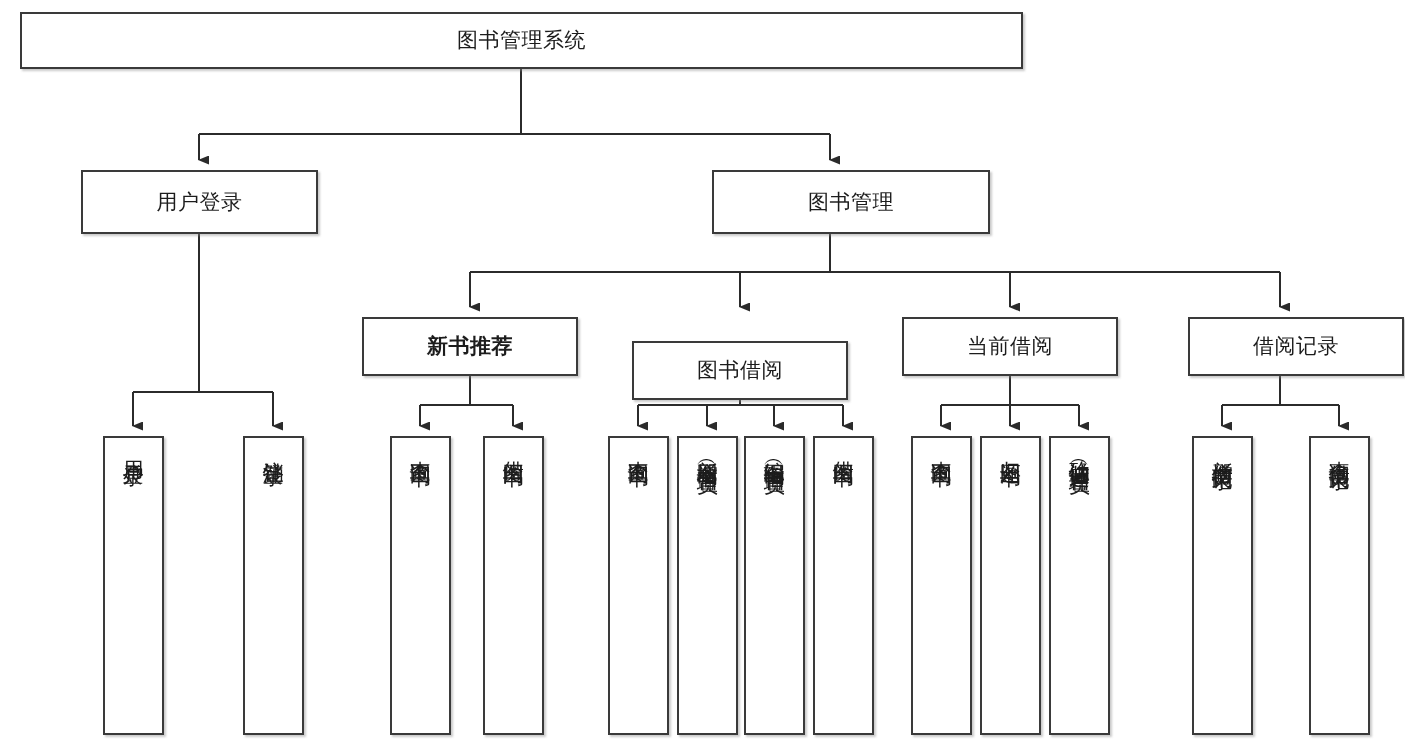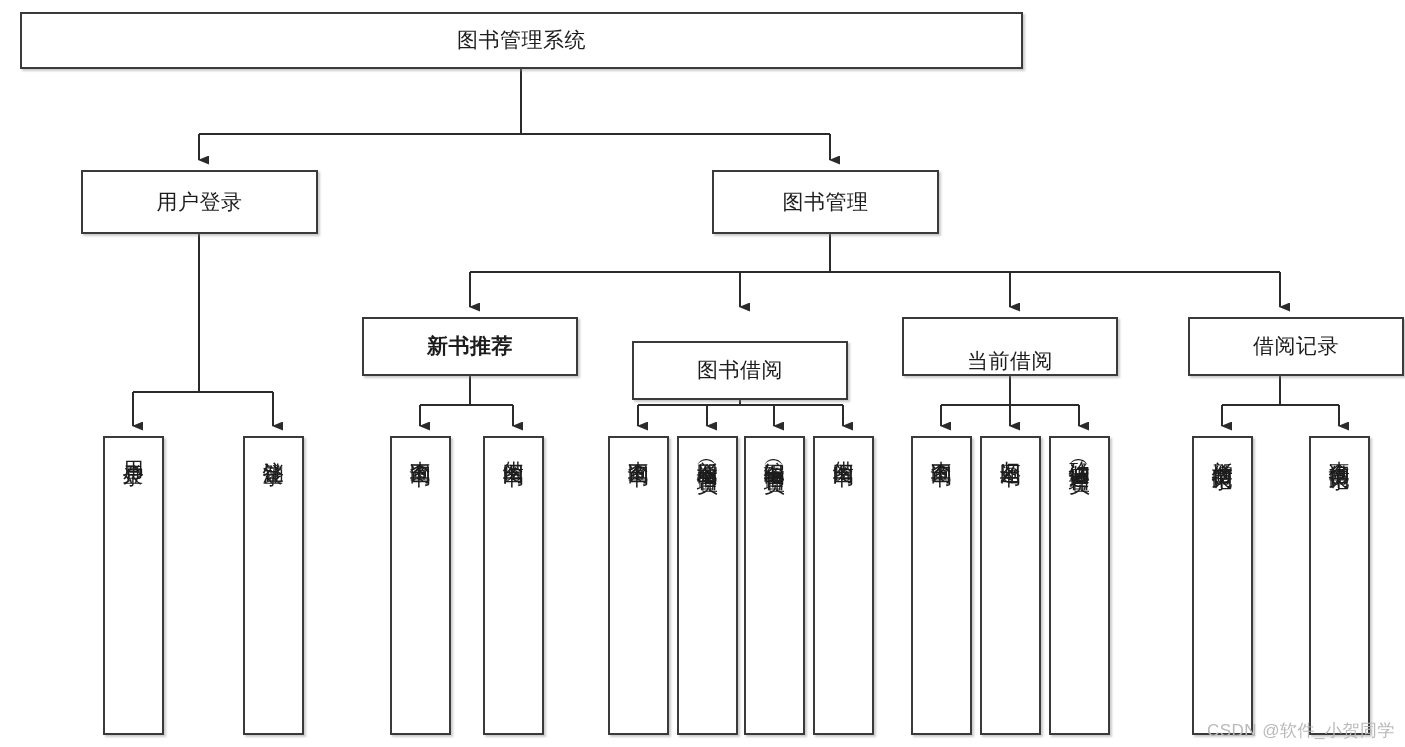--- a/index.html
+++ b/index.html
@@ -127,31 +127,31 @@
     </g>
   </svg>
 
   <div class="node-box" style="left:20px; top:12px; width:1003px; height:57px;">
     <span class="node-label">图书管理系统</span>
   </div>
 
   <div class="node-box" style="left:81px; top:170px; width:237px; height:64px;">
     <span class="node-label">用户登录</span>
   </div>
-  <div class="node-box" style="left:712px; top:170px; width:227px; height:64px;">
+  <div class="node-box" style="left:712px; top:170px; width:278px; height:64px;">
     <span class="node-label">图书管理</span>
   </div>
 
   <div class="node-box" style="left:362px; top:317px; width:216px; height:59px;font-weight:bold;">
     <span class="node-label">新书推荐</span>
   </div>
   <div class="node-box" style="left:632px; top:317px; width:216px; height:59px;margin-top:24px;">
     <span class="node-label">图书借阅</span>
   </div>
-  <div class="node-box" style="left:902px; top:317px; width:216px; height:59px;align-items:flex-end;">
+  <div class="node-box" style="left:902px; top:317px; width:216px; height:59px;">
     <span class="node-label">当前借阅</span>
   </div>
   <div class="node-box" style="left:1172px; top:317px; width:216px; height:59px;margin-left:16px;">
     <span class="node-label">借阅记录</span>
   </div>
 
   <div class="node-box vertical" style="left:103px; top:436px; width:61px; height:299px;">
     <span class="node-label">用户登录</span>
   </div>
   <div class="node-box vertical" style="left:243px; top:436px; width:61px; height:299px;">
@@ -188,15 +188,14 @@
     <span class="node-label">确认归还（管理员）</span>
   </div>
 
   <div class="node-box vertical" style="left:1192px; top:436px; width:61px; height:299px;">
     <span class="node-label">新增借阅记录</span>
   </div>
   <div class="node-box vertical" style="left:1309px; top:436px; width:61px; height:299px;">
     <span class="node-label">查询借阅记录</span>
   </div>
 
-  <div class="watermark">CSDN @软件_小贺同学</div>
 
 </div>
 
 </body></html>

